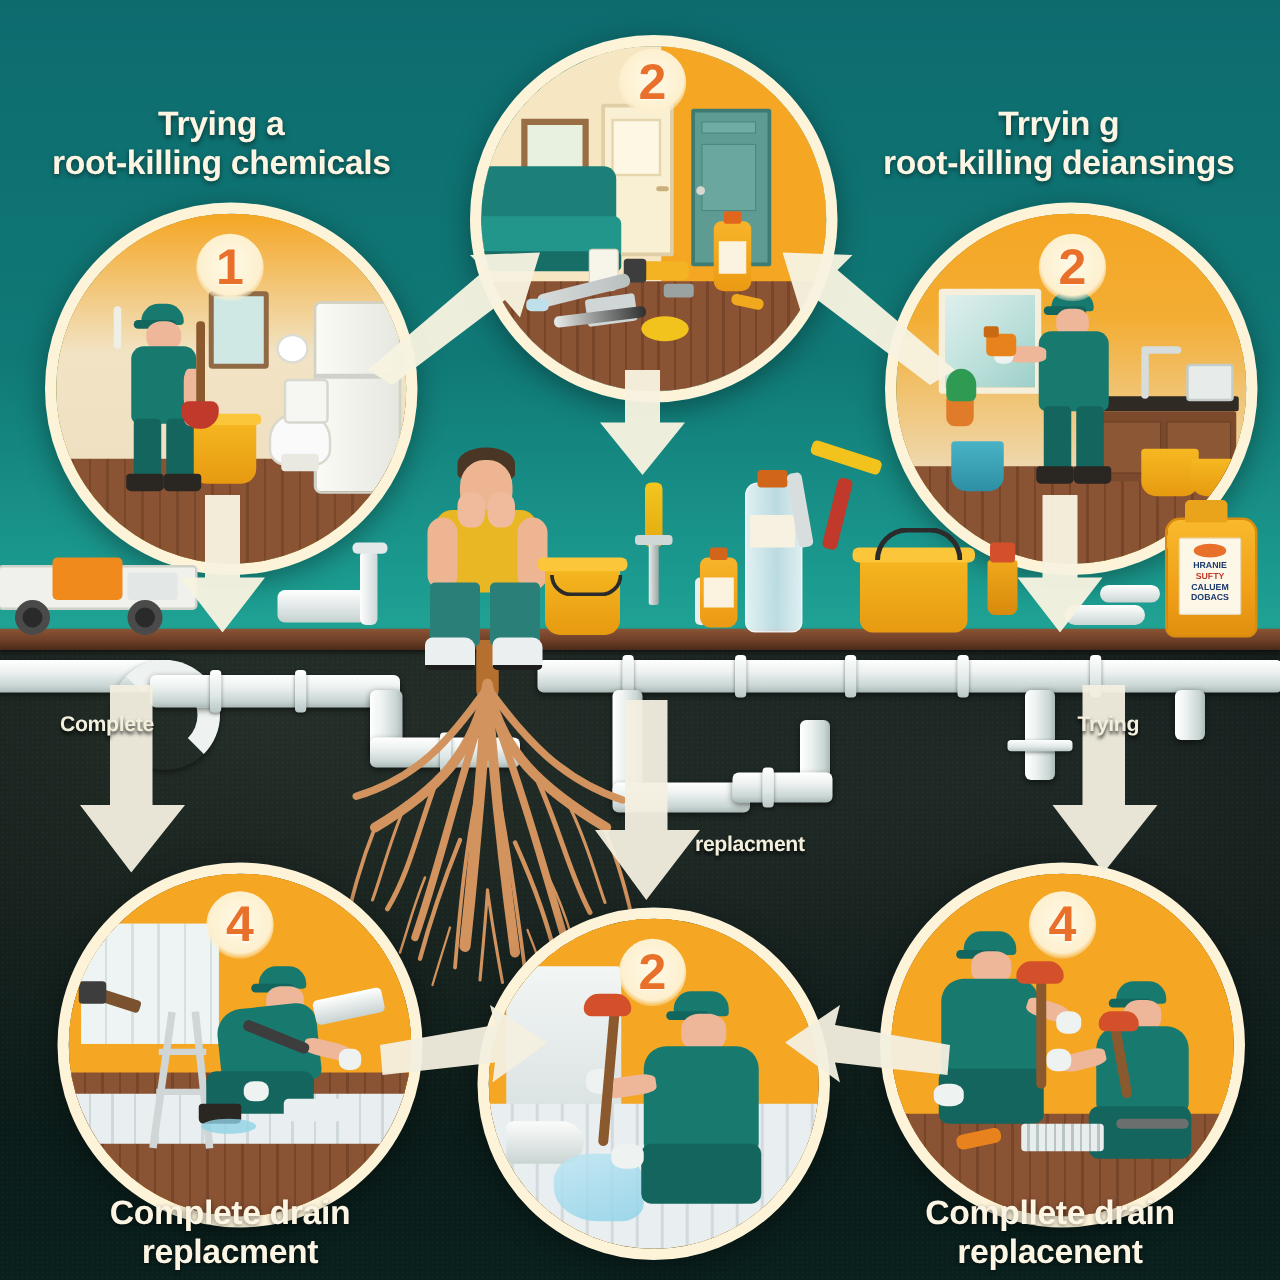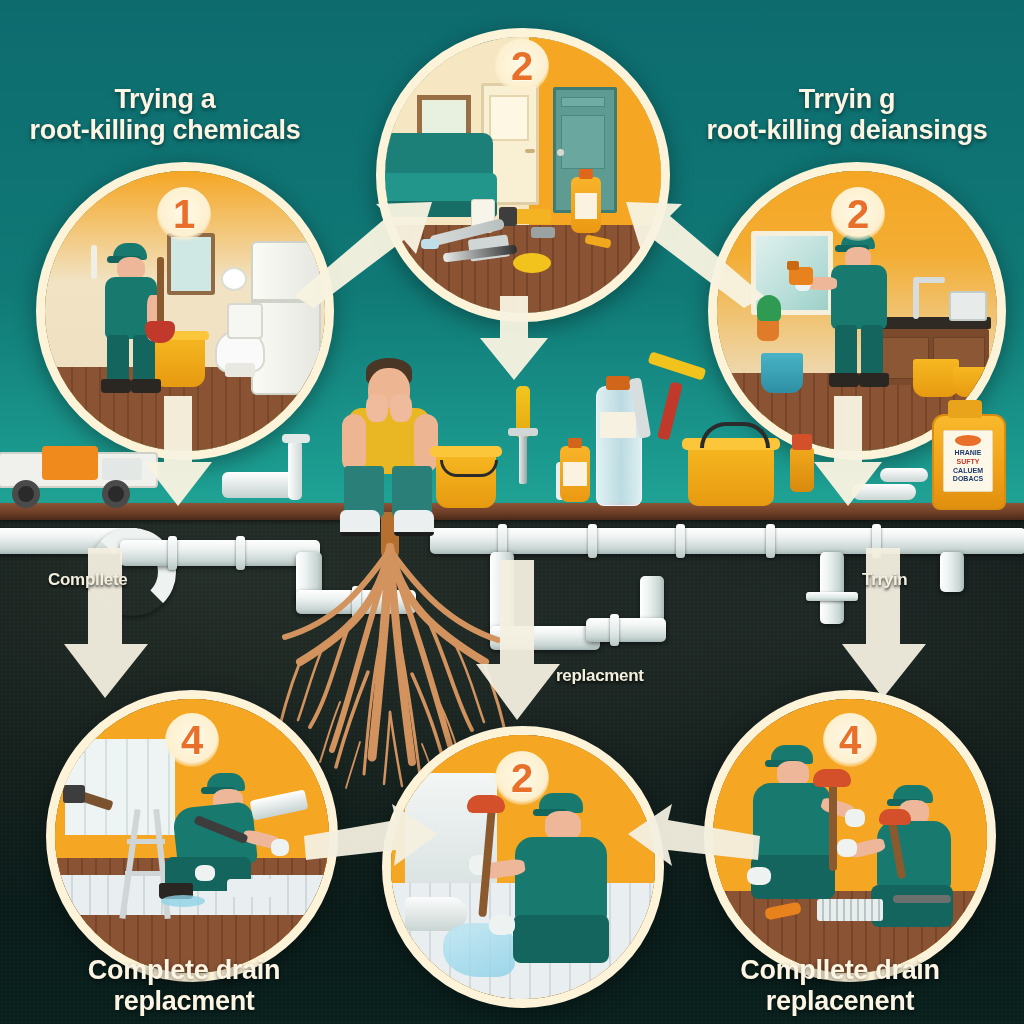--- a/index.html
+++ b/index.html
@@ -476,24 +476,24 @@
     <div style="position:absolute;left:-2px;top:-16px;width:34px;height:18px;background:#e9a41b;border-radius:4px 4px 2px 2px;margin-left:16px;"></div>
     <div style="position:absolute;left:9px;top:14px;width:50px;height:62px;background:#fdf7e8;border:1px solid #e8d9b6;border-radius:2px;padding:3px 2px;box-sizing:border-box;text-align:center;">
       <div style="width:26px;height:11px;margin:1px auto 3px;background:#e8702a;border-radius:50%;"></div>
       <div style="font-size:7px;font-weight:bold;color:#1b3a6b;line-height:1.25;">HRANIE</div>
       <div style="font-size:7px;font-weight:bold;color:#c0392b;line-height:1.25;">SUFTY</div>
       <div style="font-size:7px;font-weight:bold;color:#1b3a6b;line-height:1.25;">CALUEM</div>
       <div style="font-size:7px;font-weight:bold;color:#1b3a6b;line-height:1.25;">DOBACS</div>
     </div>
   </div>
 
-  <div class="label top" style="left:12px;top:84px;width:306px;white-space:pre-line;text-align:center;">Trying a
+  <div class="label top" style="left:24px;top:84px;width:306px;white-space:pre-line;text-align:center;">Trying a
 root-killing chemicals</div>
   <div class="label top" style="left:694px;top:84px;width:306px;white-space:pre-line;">Trryin g
 root-killing deiansings</div>
   <div class="label bottom" style="left:668px;top:955px;width:344px;">Compllete drain replacenent</div>
   <div class="label bottom" style="left:14px;top:955px;width:340px;">Complete drain replacment</div>
 
-  <div class="label small" style="left:48px;top:570px;width:140px;text-align:left;">Compllete</div>
+  <div class="label small" style="left:48px;top:570px;width:140px;text-align:left;">Complete</div>
   <div class="label small" style="left:556px;top:666px;width:160px;text-align:left;">replacment</div>
-  <div class="label small" style="left:862px;top:570px;width:130px;text-align:left;">Trryin</div>
+  <div class="label small" style="left:862px;top:570px;width:130px;text-align:left;">Trying</div>
 
 </div>
 
 </body></html>

